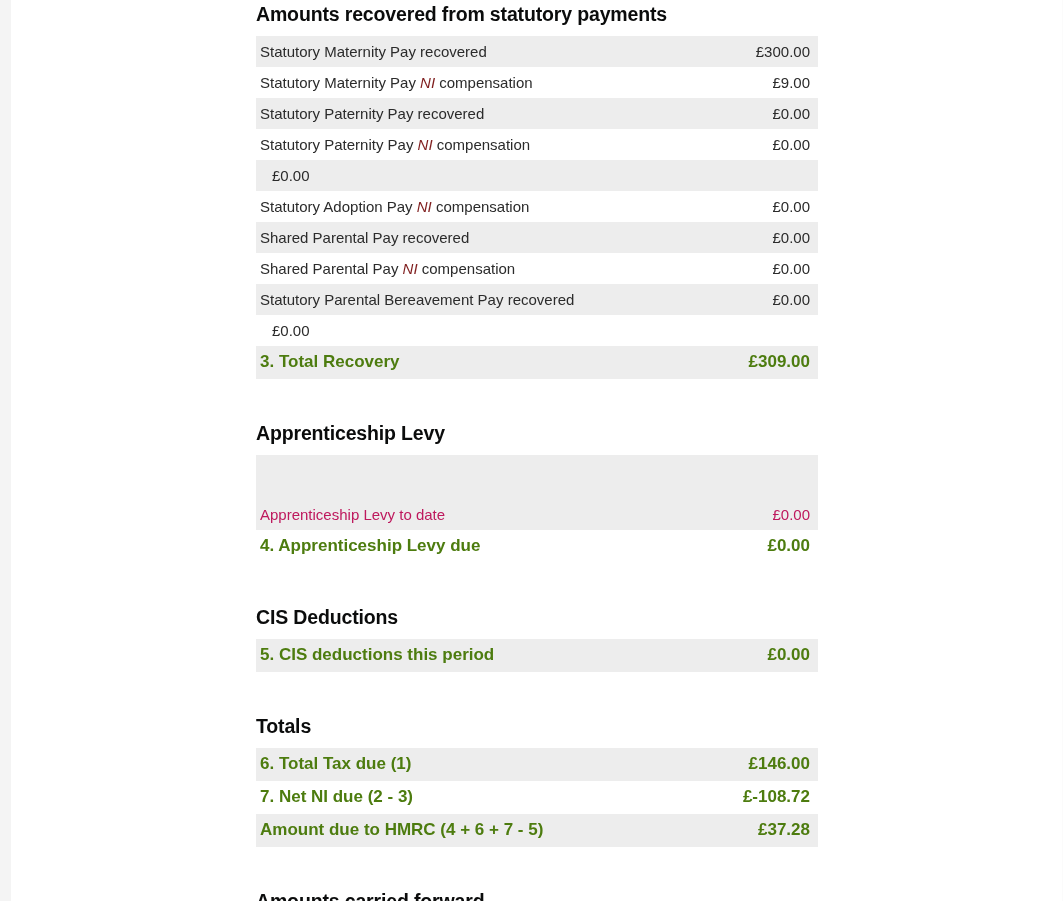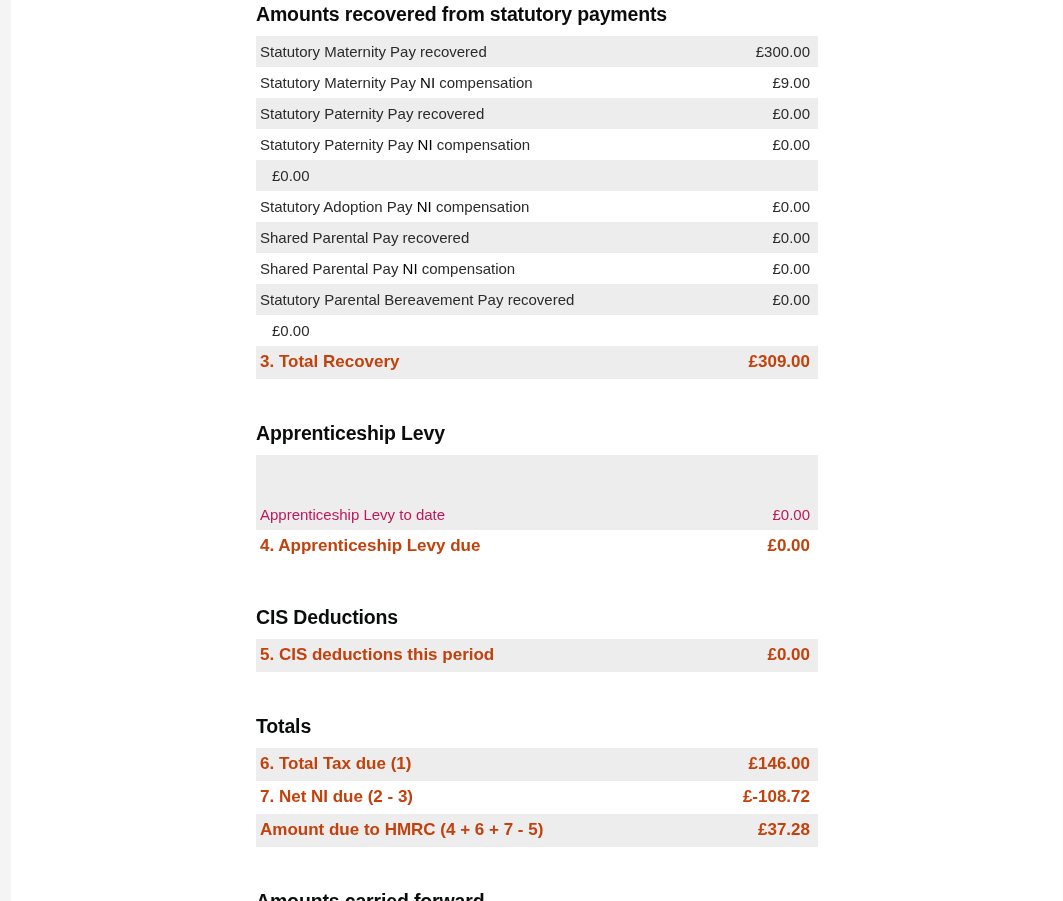--- a/index.html
+++ b/index.html
@@ -95,25 +95,25 @@
   }
 
   
   .row.total {
     min-height: 33px;
   }
   .row.total .label,
   .row.total .amount {
     font-size: 17px;
     font-weight: bold;
-    color: #c2410c;
-  }
-
-  
-  .ni { color: #000000; }
+    color: #4d7c0f;
+  }
+
+  
+  .ni { color: #7f1d1d; font-style: italic; }
 
   .gap-lg { height: 40px; }
 </style>
 </head>
 <body>
 
 <div class="left-gutter"></div>
 <div class="right-edge"></div>
 
 <div class="page">

